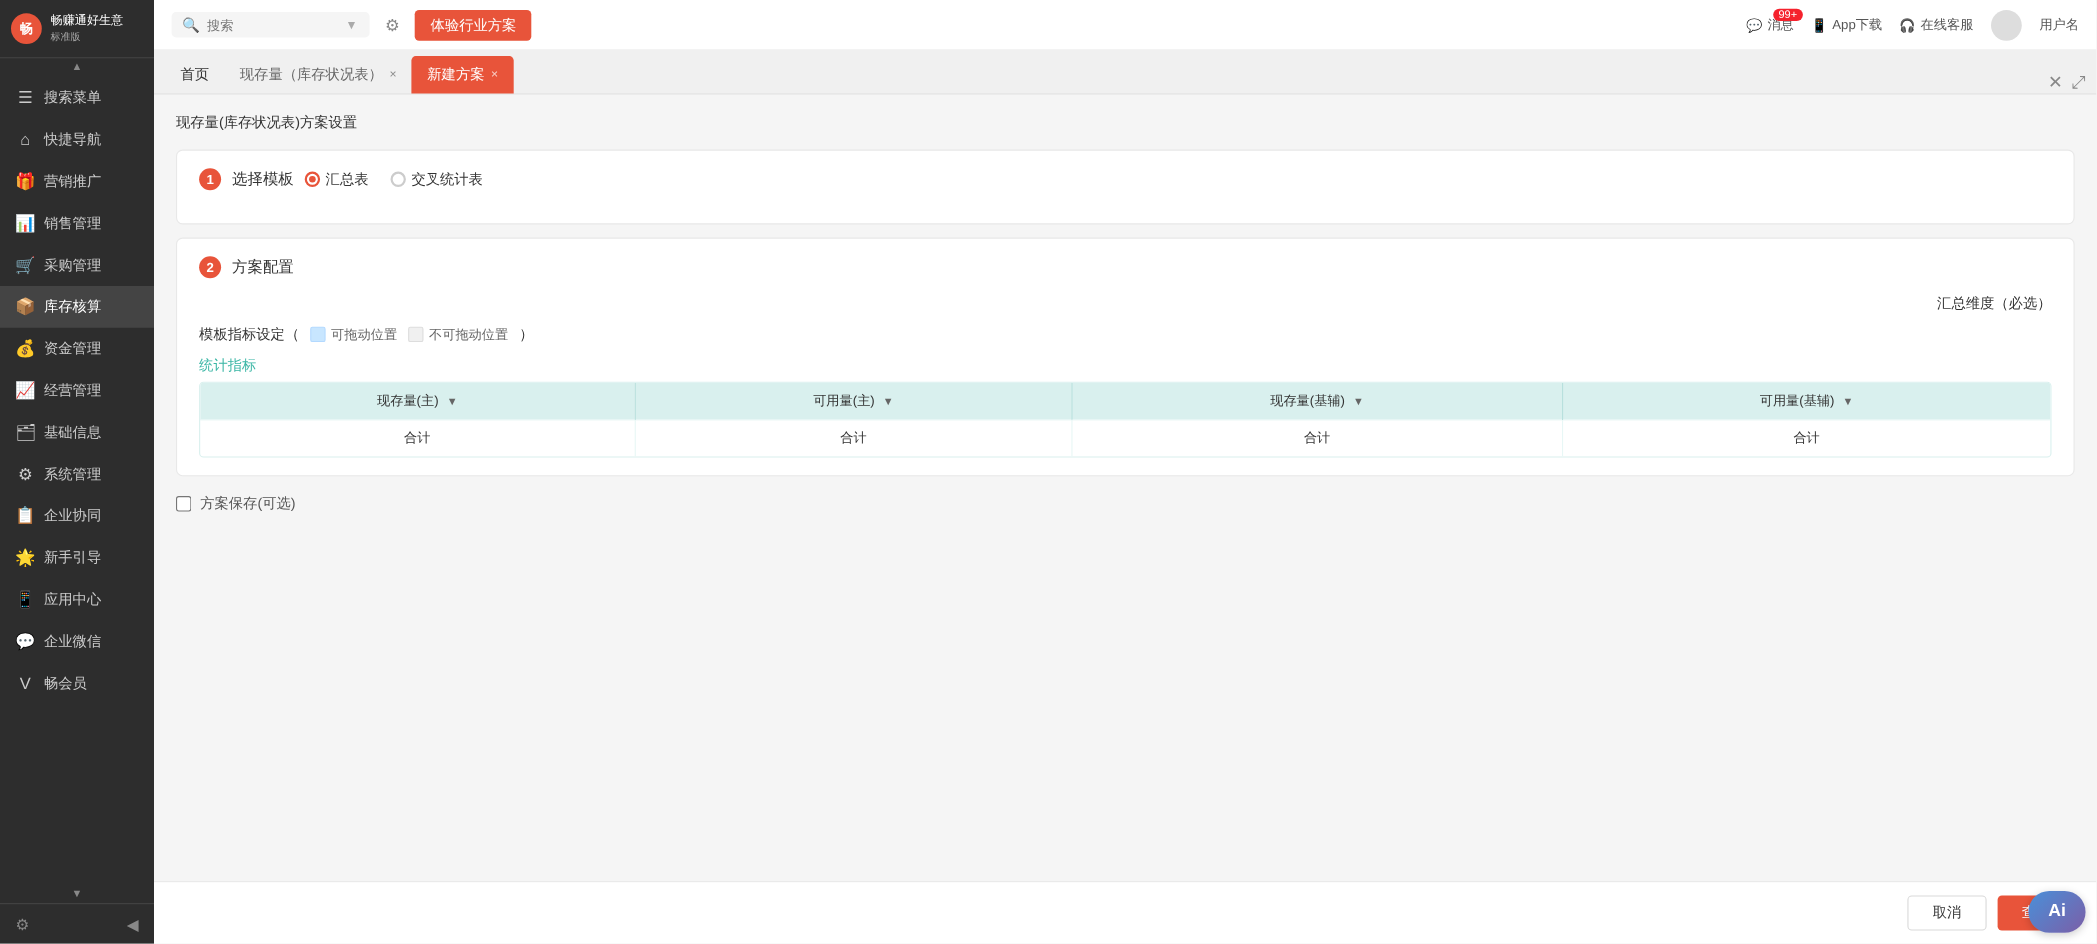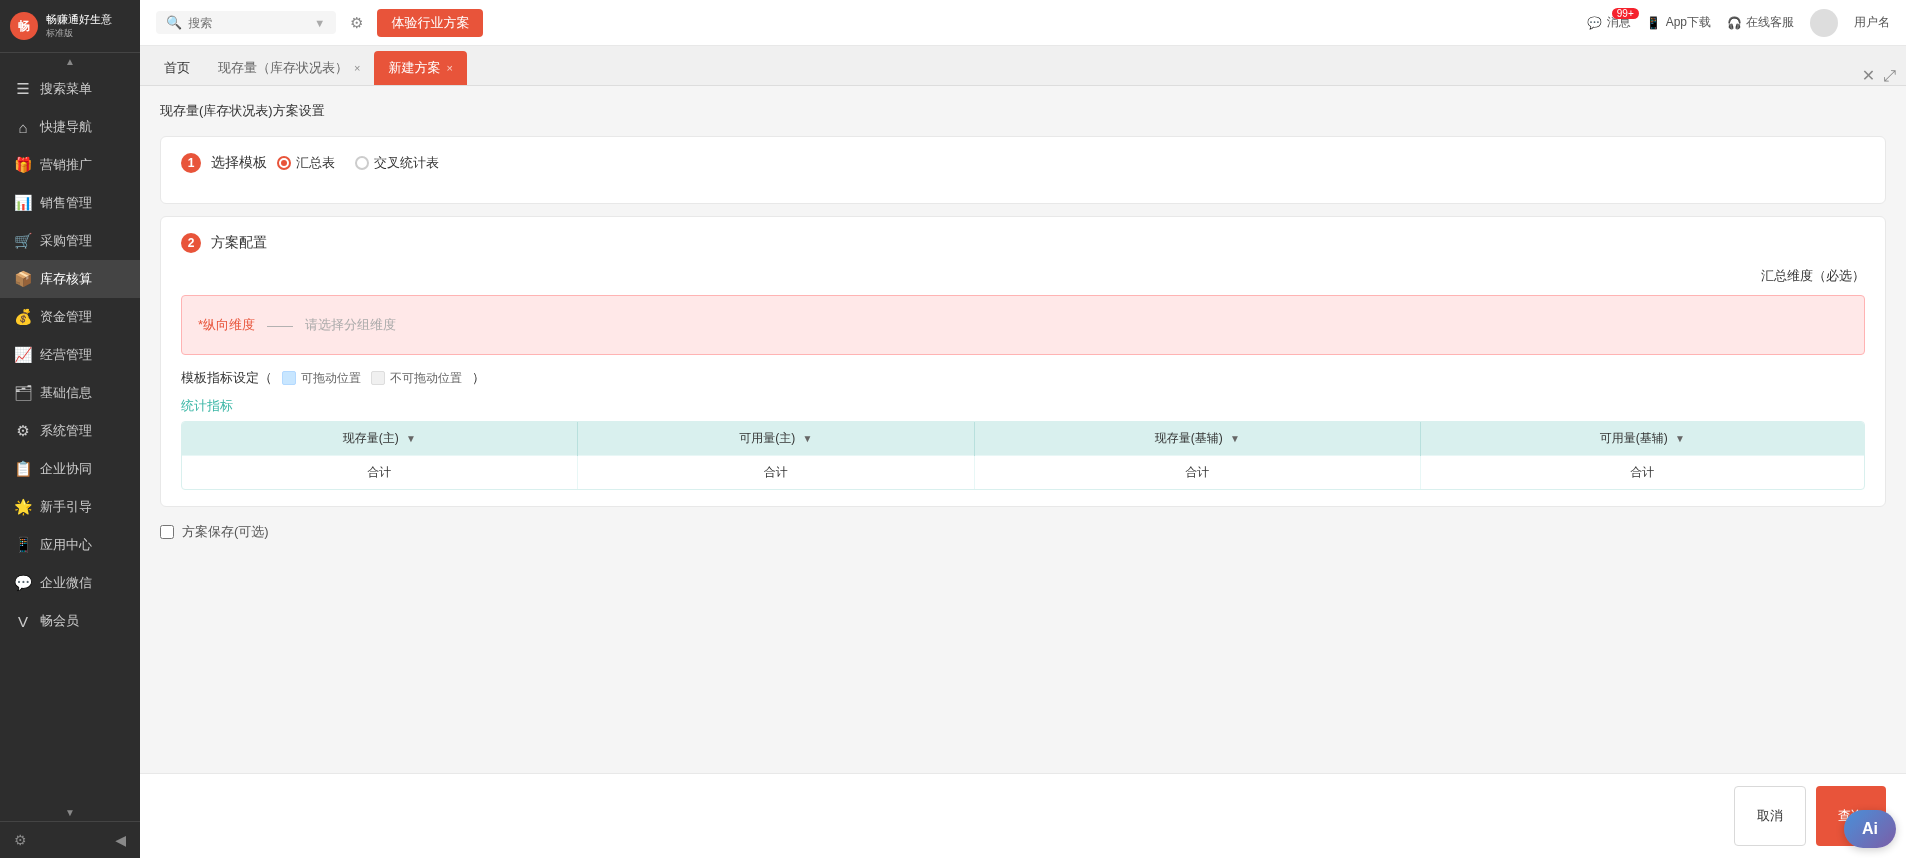--- a/index.html
+++ b/index.html
@@ -169,21 +169,21 @@
     .save-checkbox { width: 14px; height: 14px; border: 1px solid #ccc; cursor: pointer; }
     .save-label { font-size: 13px; color: #555; }
 
     .footer-bar {
       background: #fff; border-top: 1px solid #e8e8e8;
       display: flex; justify-content: flex-end; padding: 12px 20px; gap: 10px;
       flex-shrink: 0;
     }
     .btn-cancel {
       background: #fff; border: 1px solid #d9d9d9; color: #333;
-      padding: 20px 22px; border-radius: 4px; cursor: pointer; font-size: 13px;
+      padding: 6px 22px; border-radius: 4px; cursor: pointer; font-size: 13px;
     }
     .btn-query {
       background: #e8543a; border: none; color: #fff;
       padding: 6px 22px; border-radius: 4px; cursor: pointer; font-size: 13px;
     }
 
     
     .ai-float {
       position: fixed; bottom: 10px; right: 10px;
       background: linear-gradient(135deg, #4a90d9, #7b5ea7);
@@ -342,25 +342,20 @@
     </div>
 
     <div class="step-card">
       <div class="step-header">
         <div class="step-num">2</div>
         <span class="step-title">方案配置</span>
       </div>
 
       <div class="section-label">汇总维度（必选）</div>
 
-      <div class="dimension-area">
-        <span class="dim-required">*纵向维度</span>
-        <span class="dim-dash">——</span>
-        <span class="dim-placeholder">请选择分组维度</span>
-      </div>
 
       <div class="indicator-label-row">
         <span>模板指标设定（</span>
         <div class="indicator-legend">
           <div class="legend-box legend-draggable"></div>
           <span>可拖动位置</span>
         </div>
         <div class="indicator-legend">
           <div class="legend-box legend-not-draggable"></div>
           <span>不可拖动位置</span>

